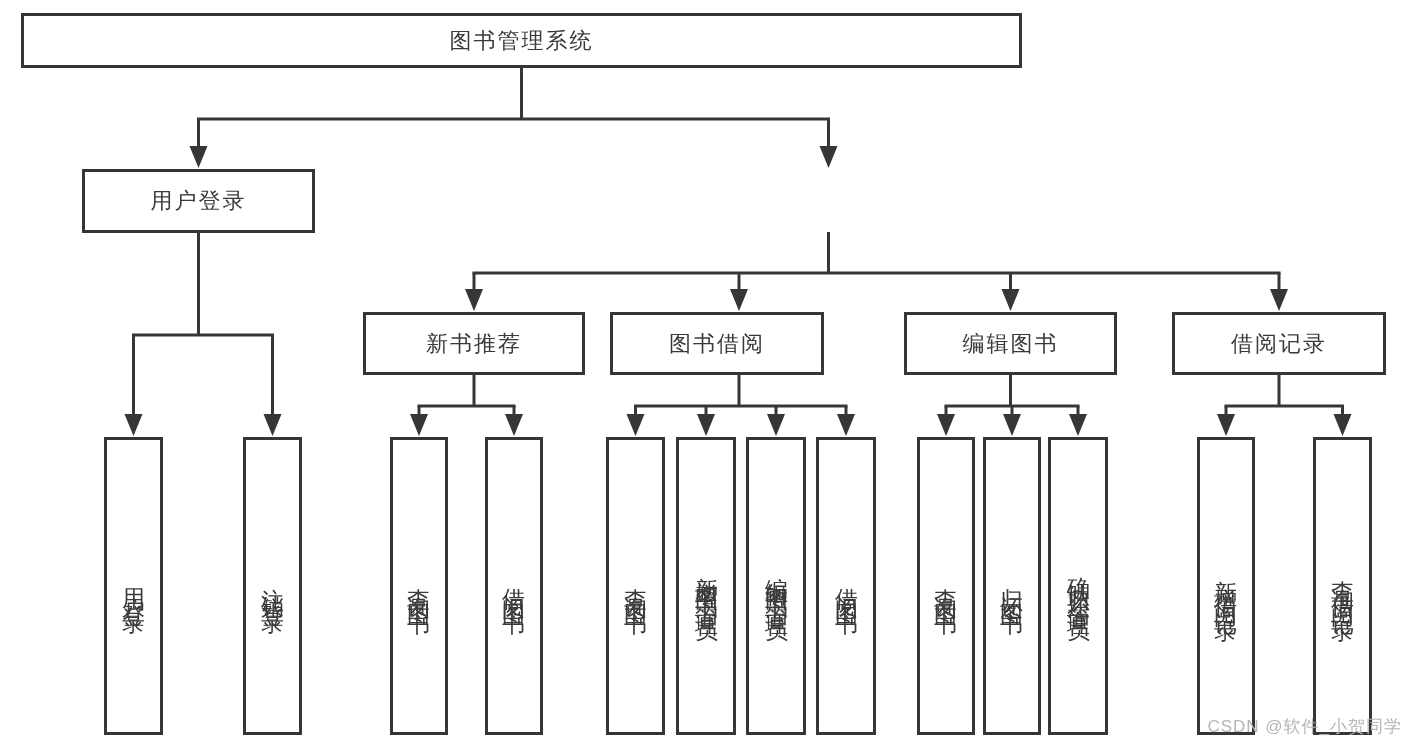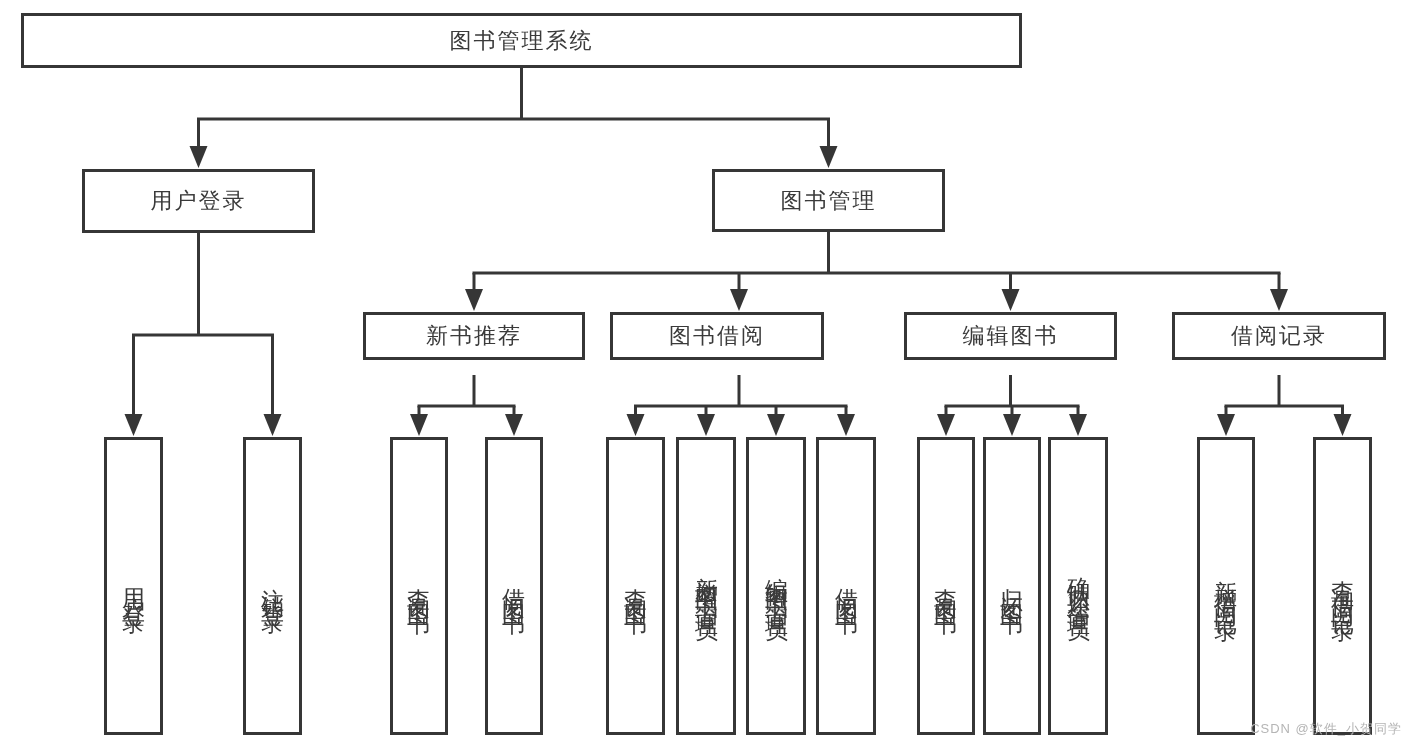--- a/index.html
+++ b/index.html
@@ -23,35 +23,35 @@
   .hbox,.vbox{
     position:absolute;
     box-sizing:border-box;
     border:3px solid var(--line);
     background:var(--bg);
     color:var(--text);
   }
   .hbox{
     display:flex;align-items:center;justify-content:center;
     font-size:22px;letter-spacing:2px;
-    height:48px;top:312px;
+    height:63px;top:312px;
   }
   .vbox{
     top:437px;height:298px;
     writing-mode:vertical-rl;
     text-orientation:mixed;
     text-align:center;
     font-size:23px;
     letter-spacing:8px;
     line-height:52px;
   }
   #watermark{
     position:absolute;
     right:3px;bottom:9px;
-    font-size:13px;
+    font-size:17px;
     color:var(--wm);
     letter-spacing:1px;
     white-space:nowrap;
   }
 </style>
 </head>
 <body>
 
 <div id="stage">
 
@@ -106,21 +106,20 @@
       <line x1="1224.5" y1="406" x2="1344" y2="406"></line>
       <line x1="1226" y1="406" x2="1226" y2="421"></line>
       <polygon points="1217,414 1235,414 1226,436"></polygon>
       <line x1="1342.5" y1="406" x2="1342.5" y2="421"></line>
       <polygon points="1333.5,414 1351.5,414 1342.5,436"></polygon>
     </svg>
 
   <div class="hbox" style="left:21px;top:13px;width:1001px;height:55px">图书管理系统</div>
 
   <div class="hbox" style="left:82px;top:169px;width:233px;height:64px">用户登录</div>
-  <div class="hbox" style="left:712px;top:169px;width:233px;height:63px">图书管理</div>
 
   <div class="hbox" style="left:363px;width:222px">新书推荐</div>
   <div class="hbox" style="left:610px;width:214px">图书借阅</div>
   <div class="hbox" style="left:904px;width:213px">编辑图书</div>
   <div class="hbox" style="left:1172px;width:214px">借阅记录</div>
 
   <div class="vbox" style="left:104px;width:59px">用户登录</div>
   <div class="vbox" style="left:243px;width:59px">注销登录</div>
 
   <div class="vbox" style="left:390px;width:58px">查询图书</div>

